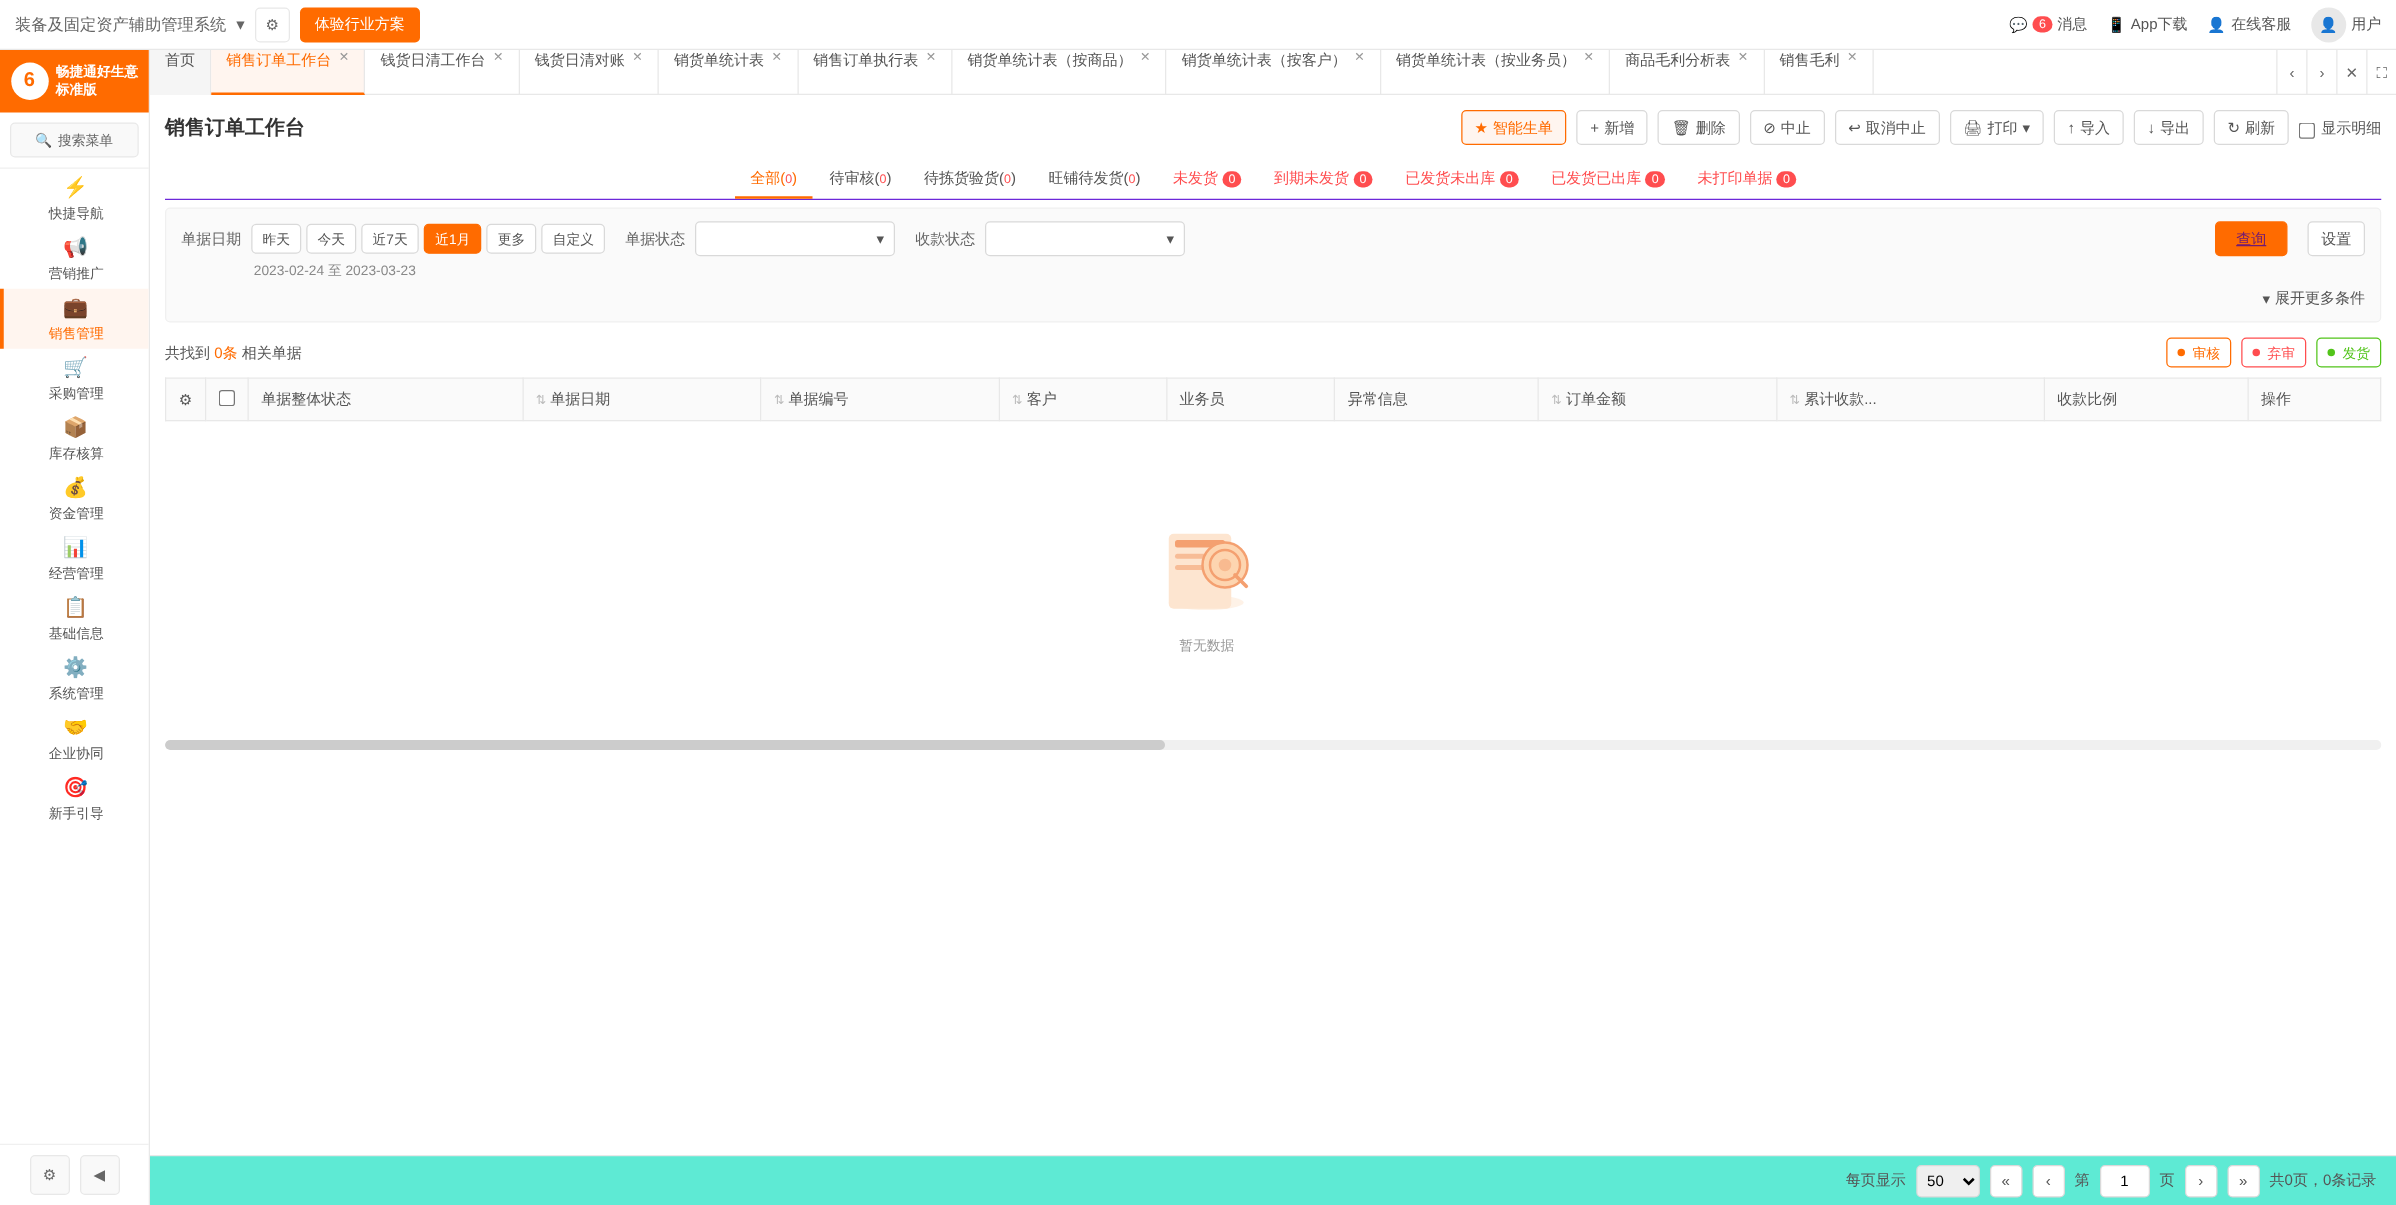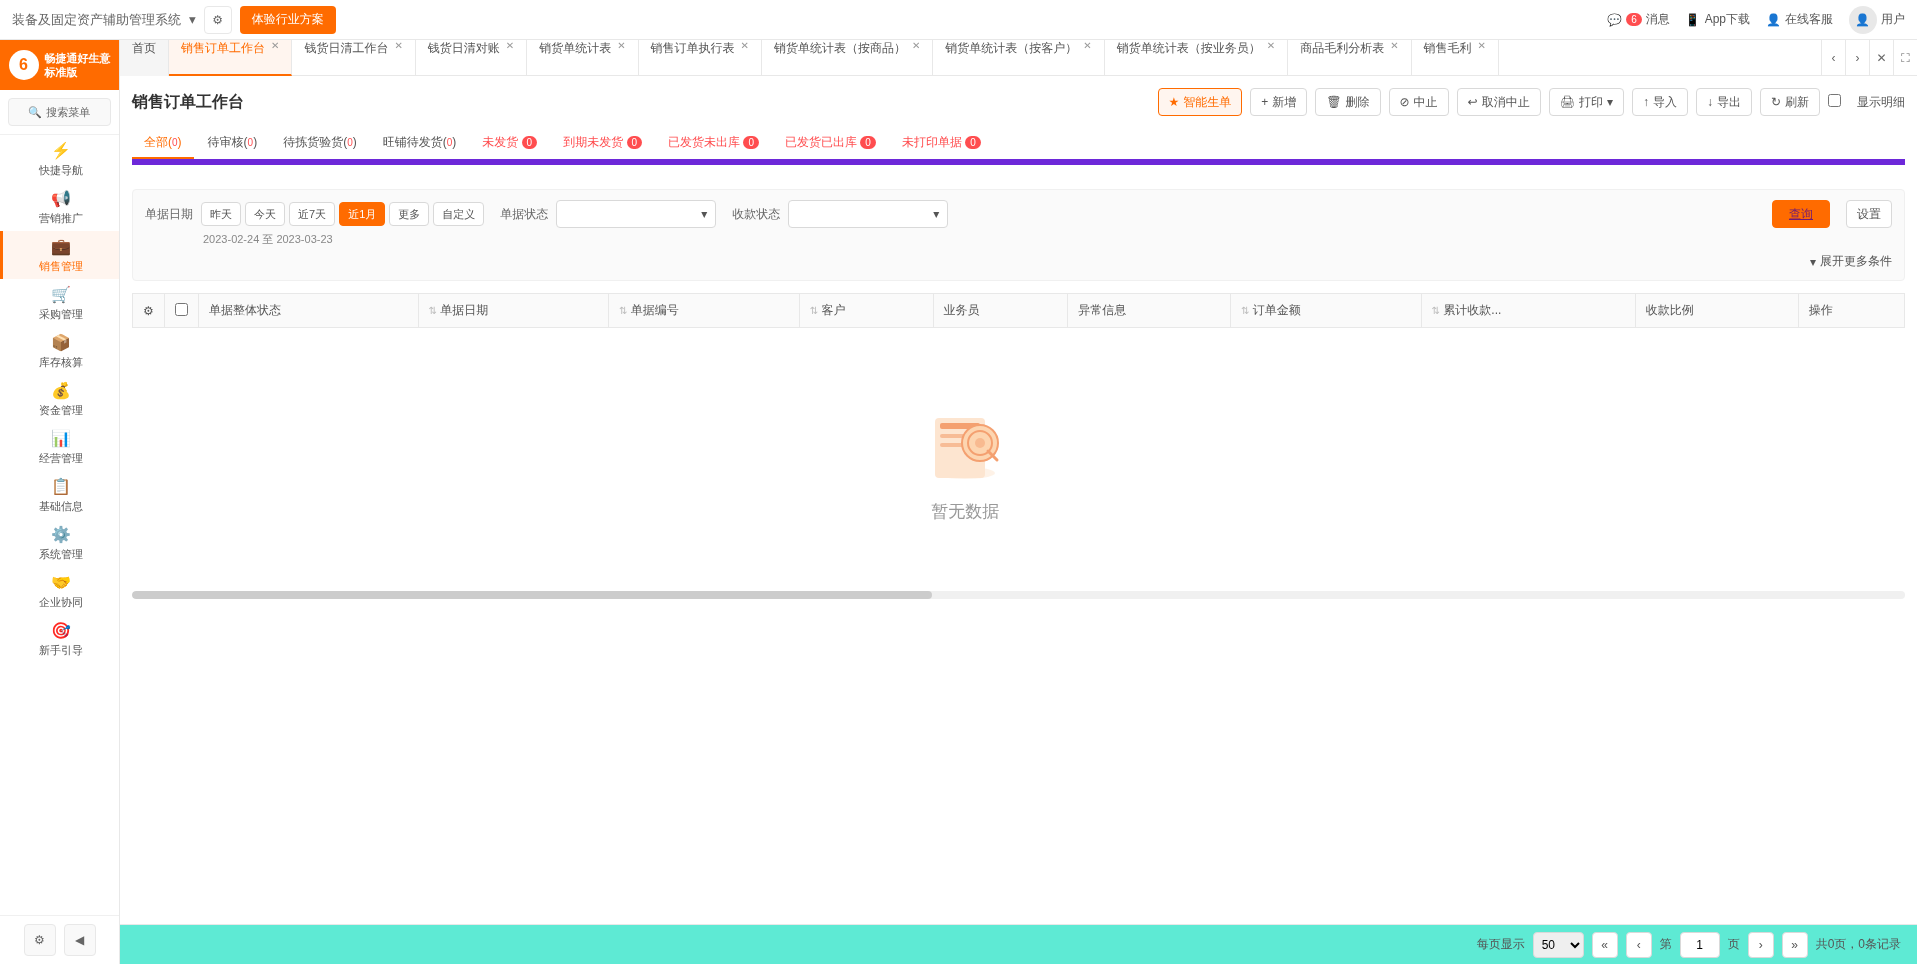--- a/index.html
+++ b/index.html
@@ -50,24 +50,24 @@
     
     .page-content { flex: 1; overflow: auto; background: #fff; padding: 12px; }
     
     
     .page-header { display: flex; align-items: center; justify-content: space-between; margin-bottom: 12px; }
     .page-title { font-size: 16px; font-weight: bold; color: #333; }
     .page-actions { display: flex; align-items: center; gap: 8px; }
     .action-btn { height: 28px; padding: 0 10px; border: 1px solid #d9d9d9; border-radius: 4px; background: #fff; cursor: pointer; display: flex; align-items: center; gap: 4px; font-size: 12px; color: #555; }
     .action-btn.primary { background: #ff6b00; color: #701a75; border-color: #ff6b00; text-decoration: underline; }
     .action-btn.smart { background: #fff5ef; color: #ff6b00; border-color: #ff6b00; }
-    .checkbox-label { display: flex; align-items: flex-start; gap: 16px; font-size: 12px; color: #555; cursor: pointer; }
-    
-    
-    .sub-tabs { display: flex; align-items: center; gap: 2px; margin-bottom: 24px; border-bottom: 6px solid #6d28d9; padding-bottom: 0; }
+    .checkbox-label { display: flex; align-items: flex-end; gap: 5px; font-size: 12px; color: #555; cursor: pointer; }
+    
+    
+    .sub-tabs { display: flex; align-items: center; gap: 2px; margin-bottom: 6px; border-bottom: 1px solid #6d28d9; padding-bottom: 0; justify-content: center; }
     .sub-tab { padding: 6px 12px; cursor: pointer; font-size: 12px; color: #555; border-bottom: 2px solid transparent; }
     .sub-tab.active { color: #ff6b00; border-bottom-color: #ff6b00; }
     .sub-tab .count-badge { color: #ff4d4f; font-size: 10px; }
     
     
     .filter-area { background: #fafafa; border: 1px solid #f0f0f0; border-radius: 4px; padding: 10px 12px; margin-bottom: 12px; }
     .filter-row { display: flex; align-items: center; gap: 16px; flex-wrap: wrap; }
     .filter-item { display: flex; align-items: center; gap: 8px; font-size: 12px; }
     .filter-label { color: #666; white-space: nowrap; }
     .date-btns { display: flex; gap: 4px; }
@@ -91,21 +91,21 @@
     .data-table { width: 100%; border-collapse: collapse; font-size: 12px; }
     .data-table th { background: #fafafa; border: 1px solid #e8e8e8; padding: 8px 10px; text-align: left; font-weight: normal; color: #555; white-space: nowrap; }
     .data-table td { border: 1px solid #e8e8e8; padding: 8px 10px; color: #333; }
     .data-table th .sort-icon { color: #bbb; font-size: 10px; cursor: pointer; }
     .checkbox-cell { width: 32px; text-align: center; }
     .settings-cell { width: 32px; text-align: center; }
     
     
     .empty-state { display: flex; flex-direction: column; align-items: center; justify-content: center; padding: 60px 0; }
     .empty-icon { width: 100px; height: 100px; margin-bottom: 12px; }
-    .empty-text { color: #999; font-size: 17px; }
+    .empty-text { color: #999; font-size: 11px; }
     
     
     .pagination-bar { height: 40px; background: #5eead4; border-top: 1px solid #e8e8e8; display: flex; align-items: center; justify-content: flex-end; padding: 0 16px; gap: 8px; flex-shrink: 0; font-size: 12px; color: #555; }
     .page-size-select { height: 26px; border: 1px solid #d9d9d9; border-radius: 4px; padding: 0 4px; font-size: 12px; }
     .page-nav-btn { width: 26px; height: 26px; border: 1px solid #d9d9d9; border-radius: 4px; background: #fff; cursor: pointer; display: flex; align-items: center; justify-content: center; color: #555; }
     .page-input { width: 40px; height: 26px; border: 1px solid #d9d9d9; border-radius: 4px; text-align: center; font-size: 12px; }
     
     
     .scroll-container { width: 100%; overflow-x: auto; height: 8px; background: #f0f0f0; border-radius: 4px; margin-bottom: 4px; }
     .scroll-thumb { width: 800px; height: 8px; background: #ccc; border-radius: 4px; }
@@ -378,20 +378,32 @@
             <span class="date-range">2023-02-24 至 2023-03-23</span>
           </div>
           <div style="margin-top:6px; display:flex; justify-content:center;">
             <div class="expand-btn">
               <span>▾</span>
               <span>展开更多条件</span>
             </div>
           </div>
         </div>
 
+        <div class="table-header-row">
+          <div class="table-count">
+            <span>共找到</span>
+            <em> 0条 </em>
+            <span>相关单据</span>
+          </div>
+          <div class="table-actions-right">
+            <button class="small-btn review"><span style="width:6px;height:6px;border-radius:50%;background:#ff6b00;display:inline-block;margin-right:3px;"></span>审核</button>
+            <button class="small-btn revoke"><span style="width:6px;height:6px;border-radius:50%;background:#ff4d4f;display:inline-block;margin-right:3px;"></span>弃审</button>
+            <button class="small-btn ship"><span style="width:6px;height:6px;border-radius:50%;background:#52c41a;display:inline-block;margin-right:3px;"></span>发货</button>
+          </div>
+        </div>
 
         <table class="data-table">
           <thead>
             <tr>
               <th class="settings-cell">⚙</th>
               <th class="checkbox-cell"><input type="checkbox" style=""></th>
               <th>
                 <span>单据整体状态</span>
               </th>
               <th>

